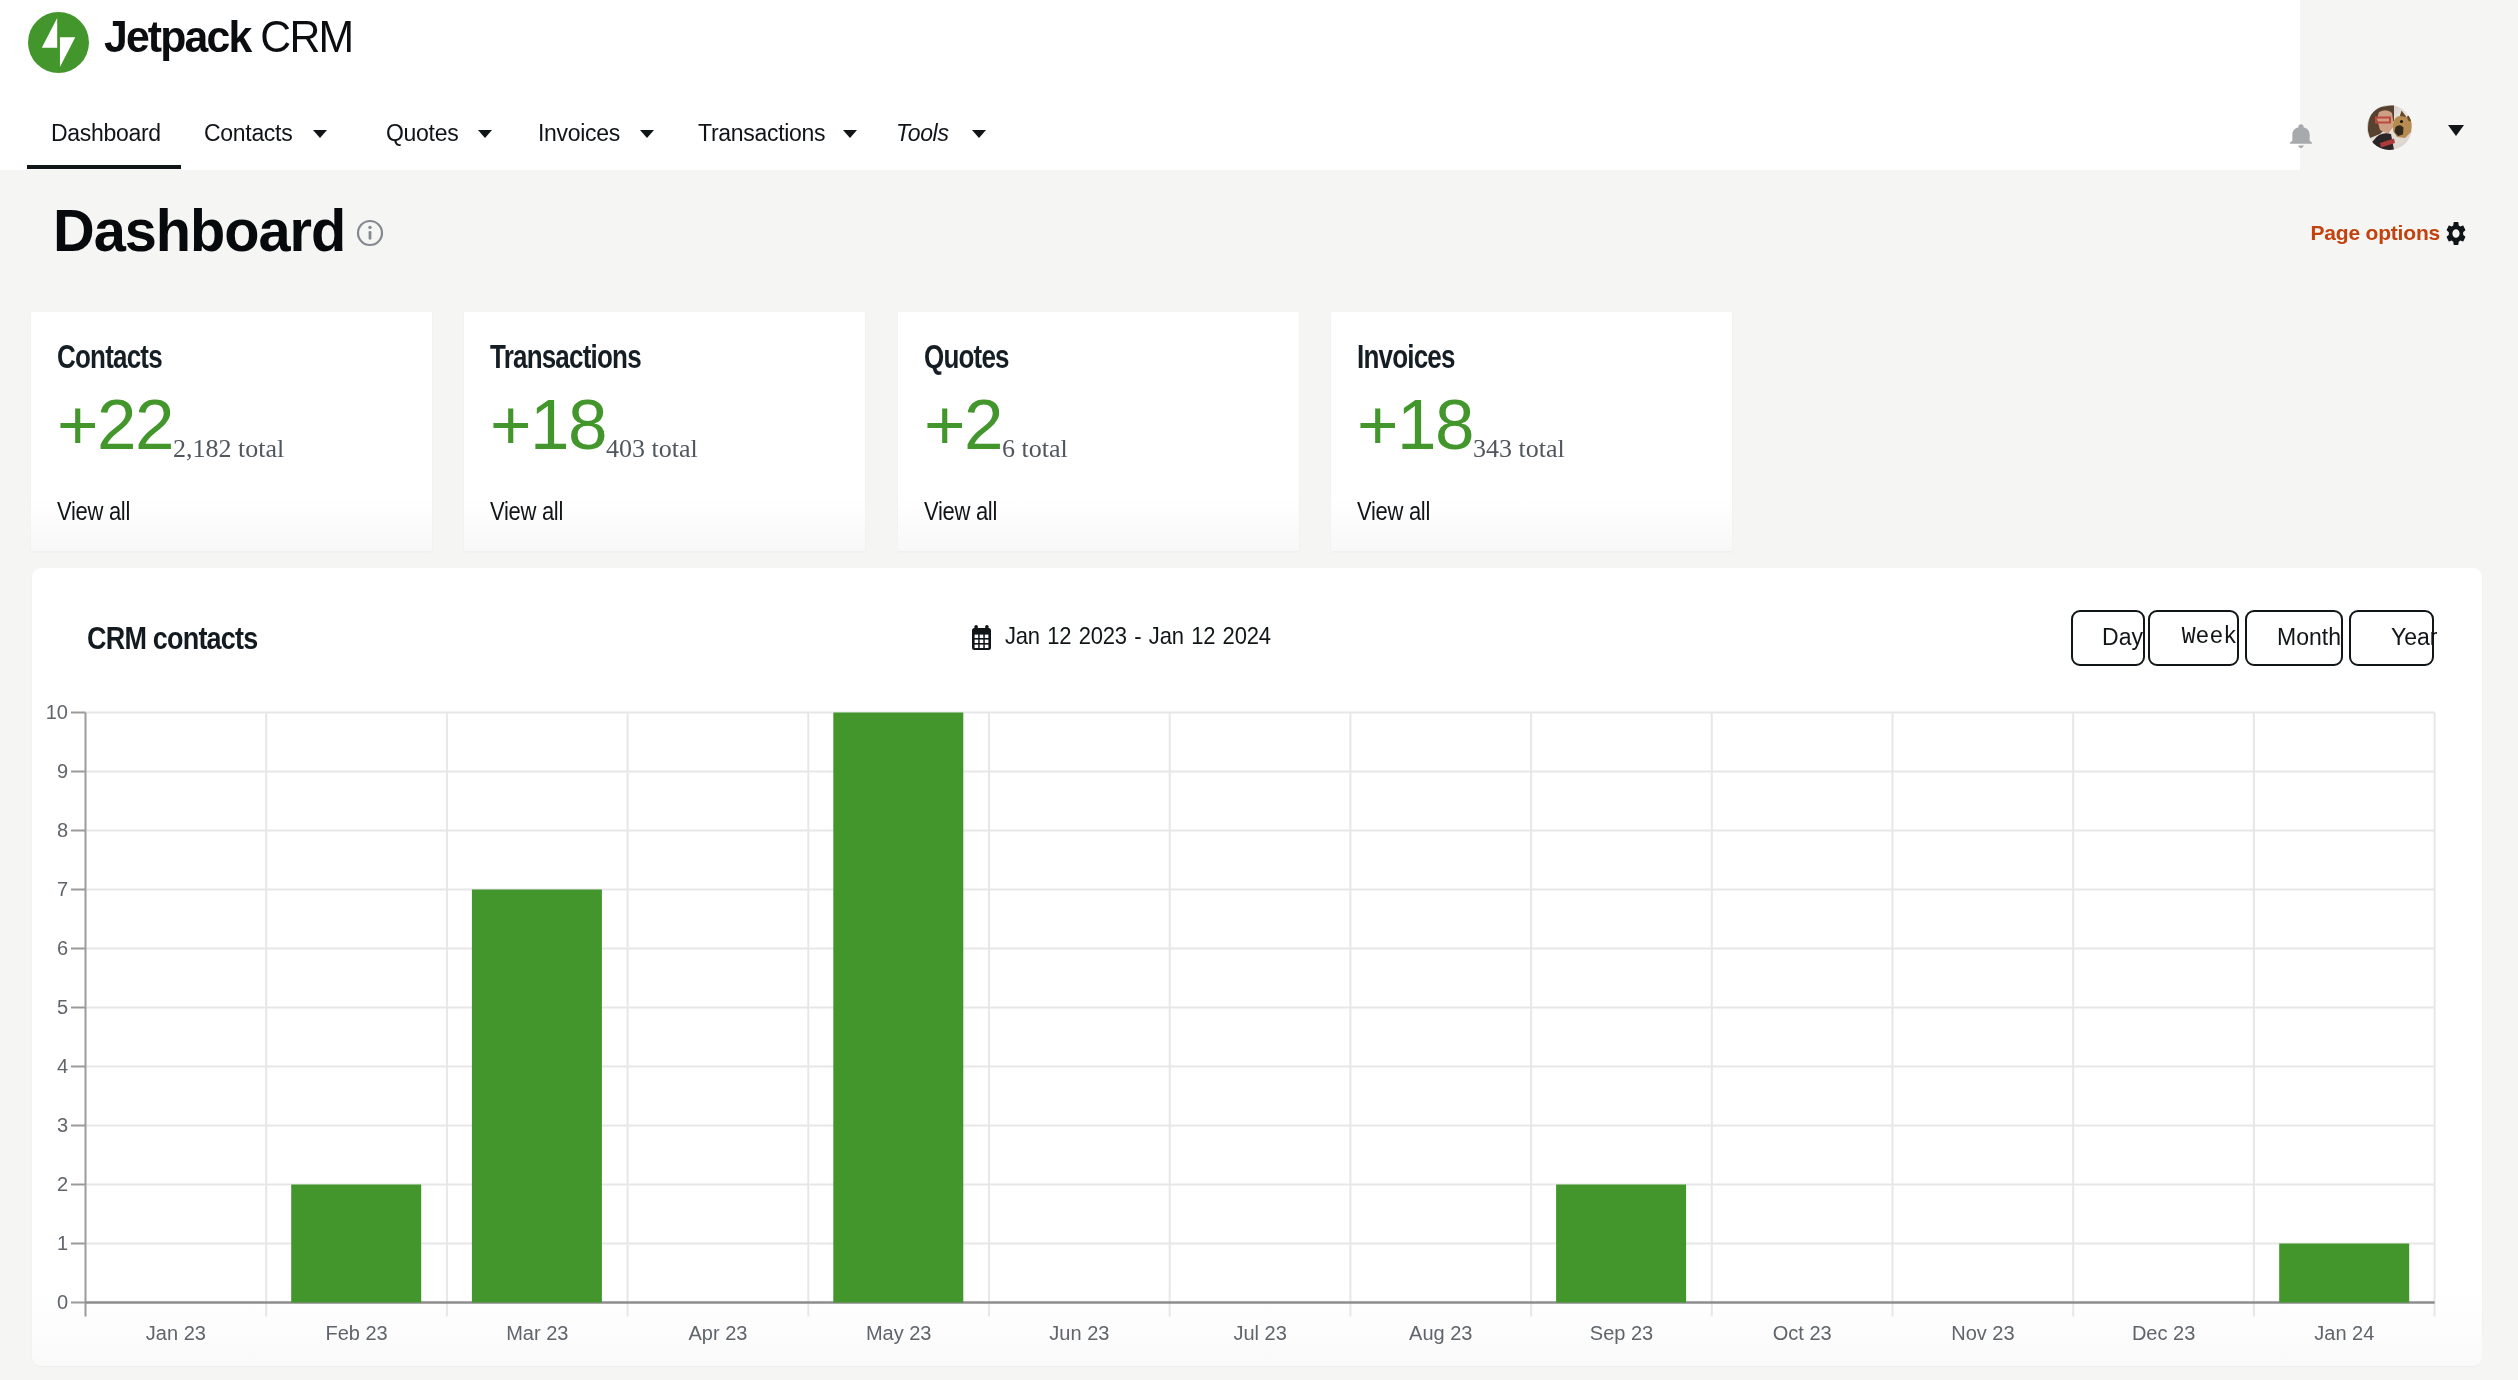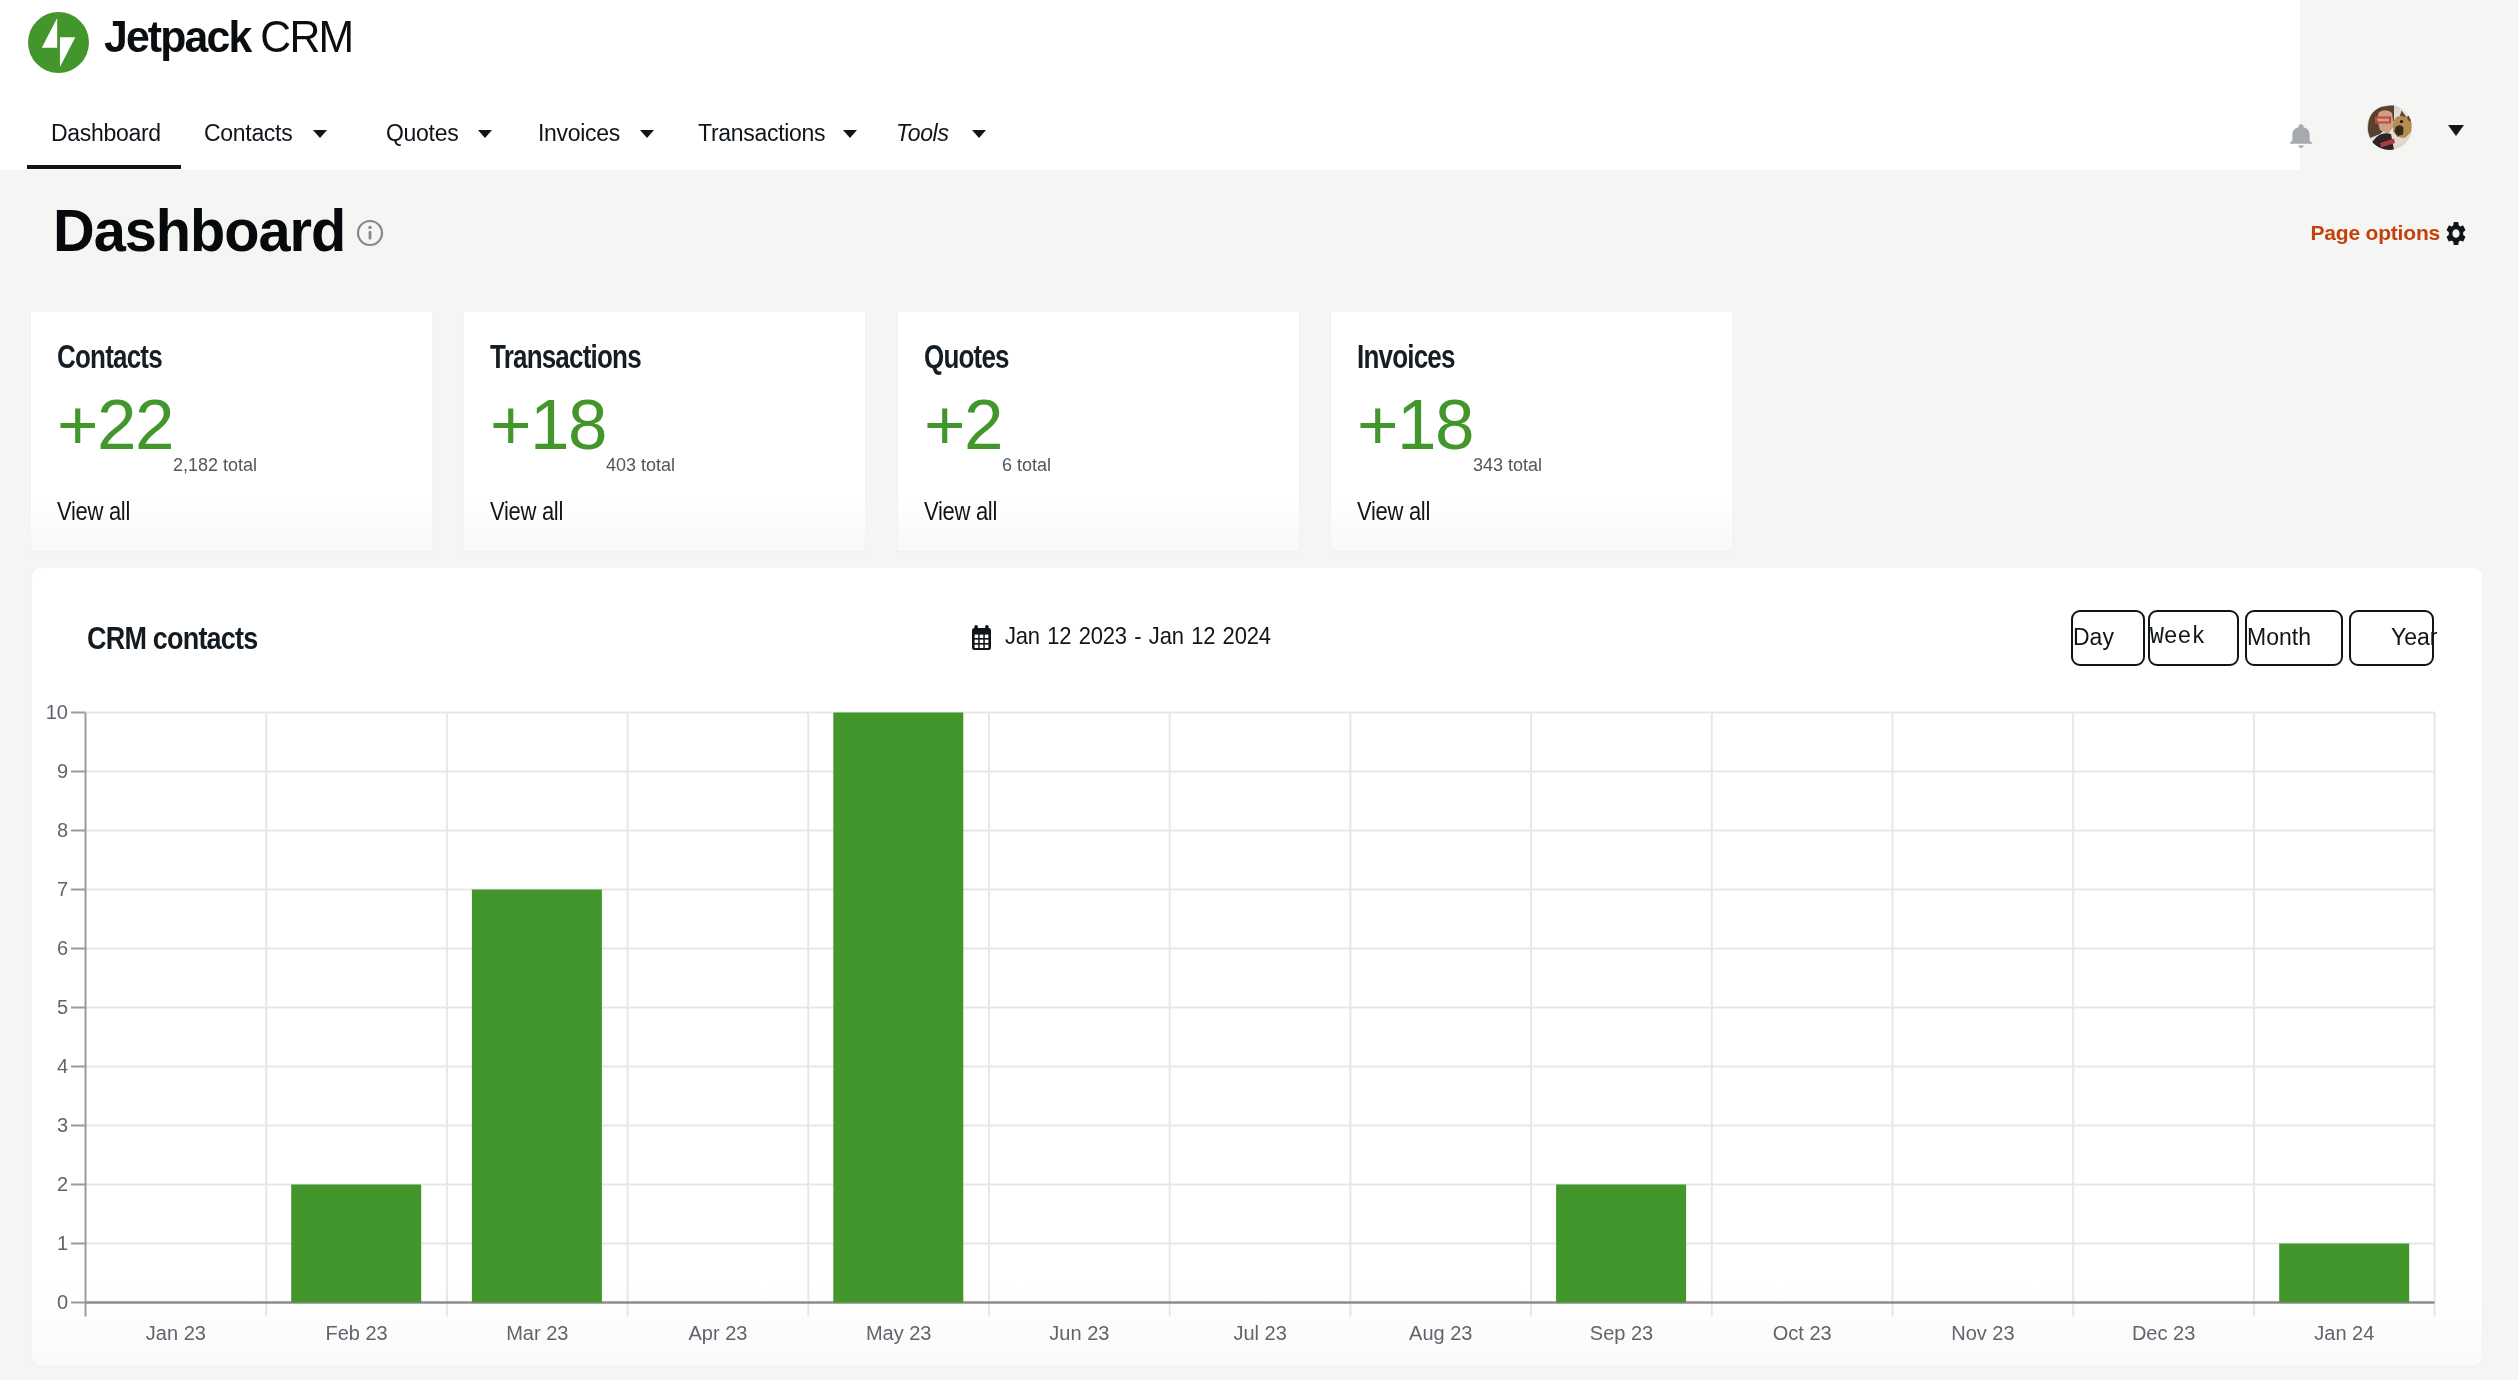--- a/index.html
+++ b/index.html
@@ -13,28 +13,28 @@
   .caret { position:absolute; width:0; height:0; border-left:7px solid transparent; border-right:7px solid transparent; border-top:8.5px solid #101517; }
   #navline { position:absolute; left:27px; top:165px; width:154px; height:4px; background:#101517; }
   
   #h1 { position:absolute; left:53px; top:201px; font-size:55px; font-weight:700; color:#070a0d; letter-spacing:-1px; line-height:55px; transform:scale(1.05,1.09); transform-origin:0 0; }
   #pageopts { position:absolute; top:219px; right:78px; font-size:21px; font-weight:700; color:#c2410c; letter-spacing:-0.2px; line-height:28px; }
   
   .card { position:absolute; top:312px; width:401px; height:239px; background:linear-gradient(180deg,#fff 78%,#f8f8f8 100%); box-shadow:0 1px 2px rgba(0,0,0,.04); }
   .card h3 { font-size:26px; font-weight:700; color:#161e25; letter-spacing:-0.8px; line-height:30px; transform:scaleY(1.25); transform-origin:0 0; }
   .stat { position:absolute; left:26px; display:flex; align-items:baseline; }
   .big { font-size:71px; color:#43962b; line-height:72px; letter-spacing:-1.5px; }
-  .tot { font-size:18px; color:#50575e; line-height:30px; position:relative; top:22px; }
+  .tot { font-size:26px; color:#50575e; line-height:30px; position:relative; top:8px;font-family:Liberation Serif, serif; }
   .viewall { position:absolute; left:26px; font-size:22px; color:#101517; line-height:26px; letter-spacing:-0.3px; transform:scaleY(1.2); transform-origin:0 0; }
   .card .in { position:relative; height:100%; }
   
   #panel { position:absolute; left:32px; top:568px; width:2450px; height:798px; background:linear-gradient(180deg,#fff 90%,#fafafa 100%); border-radius:9px; box-shadow:0 1px 2px rgba(0,0,0,.04); }
   #crmtitle { position:absolute; left:87px; top:621px; font-size:27px; font-weight:700; color:#131a20; letter-spacing:-0.8px; line-height:30px; transform:scaleY(1.15); transform-origin:0 0; }
   #daterange { position:absolute; left:1005px; top:621px; font-size:22px; color:#101517; line-height:28px; letter-spacing:-0.2px; word-spacing:1.5px; transform:scaleY(1.1); transform-origin:0 0; }
-  .rbtn { position:absolute; top:610px; height:56px; border:2.5px solid #101517; border-radius:9px; background:#fff; font-size:23px; color:#101517; text-align:left; line-height:51px; }
+  .rbtn { position:absolute; top:610px; height:56px; border:2.5px solid #101517; border-radius:9px; background:#fff; font-size:23px; color:#101517; text-align:right; line-height:51px; }
 </style>
 </head>
 <body>
 <div id="page">
 
   <div id="hdr">
     <svg class="abs" style="left:28px; top:12px;" width="61" height="61" viewBox="0 0 64 64">
       <circle cx="32" cy="32" r="32" fill="#43962b"></circle>
       <path d="M30.6 37.4 H14.5 L30.6 6.3 Z" fill="#fff"></path>
       <path d="M33.5 26.5 H49.6 L33.5 57.7 Z" fill="#fff"></path>

